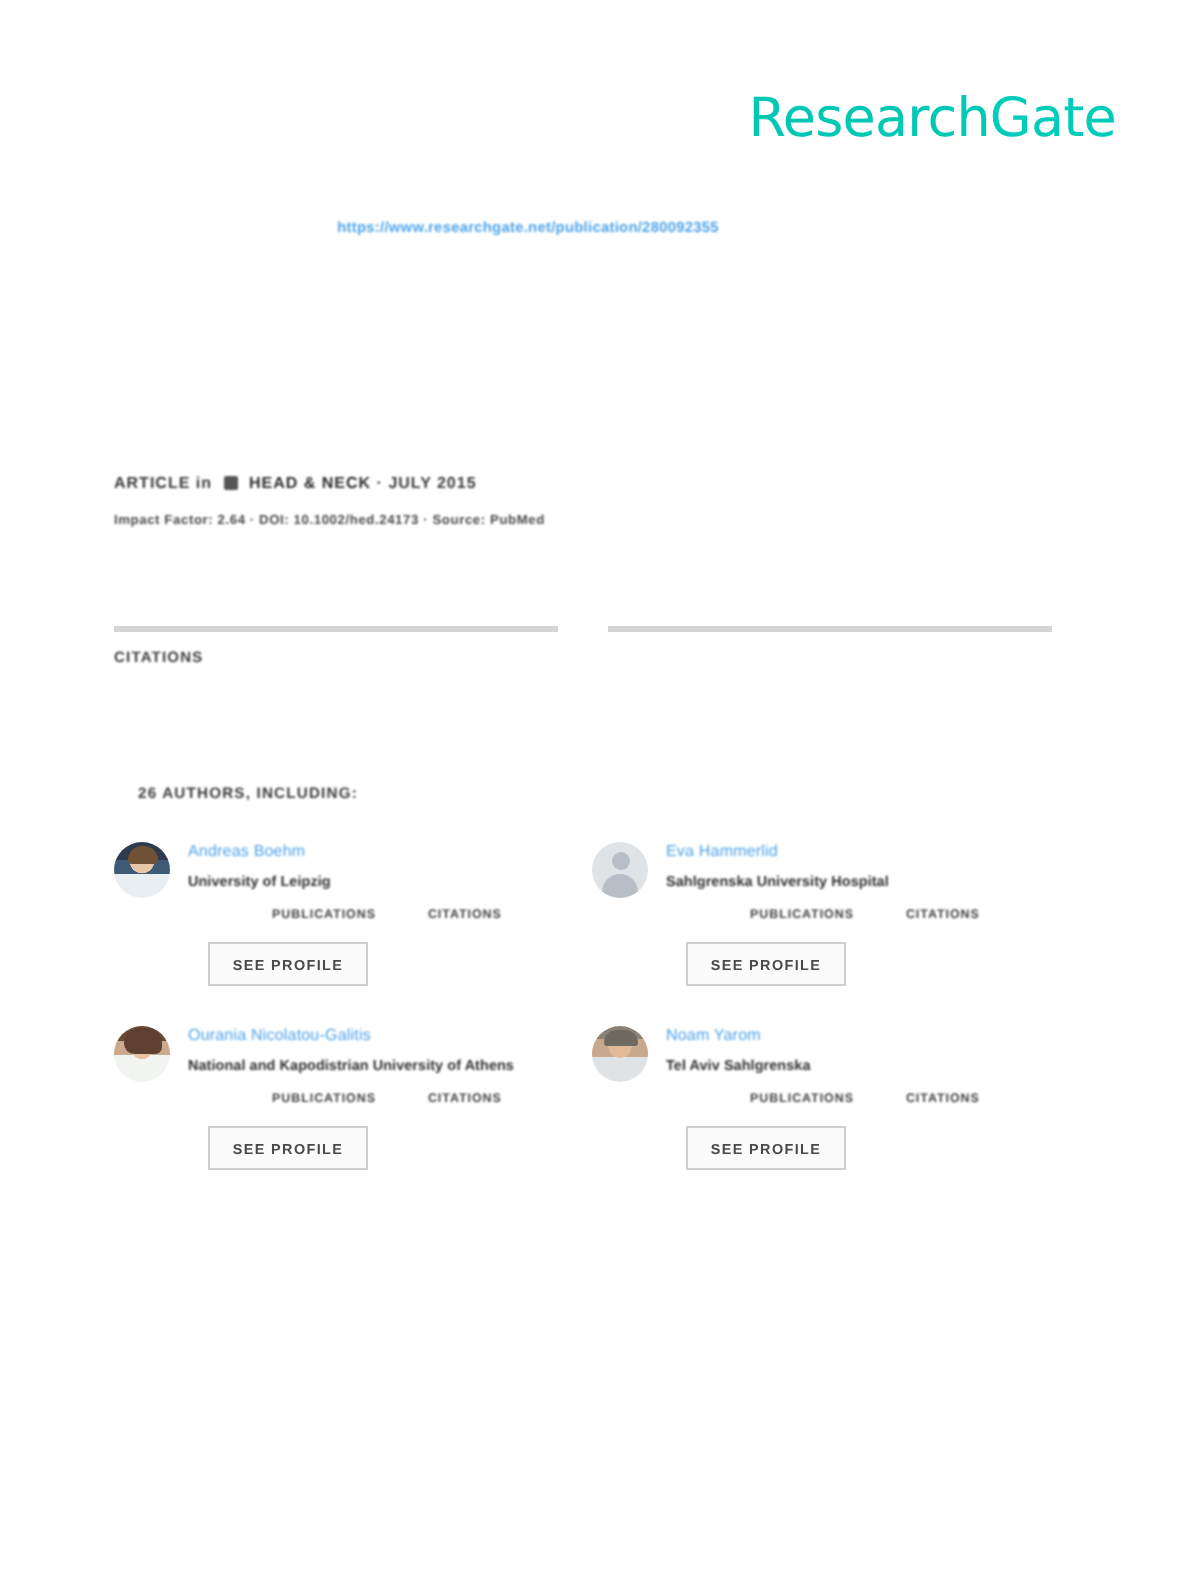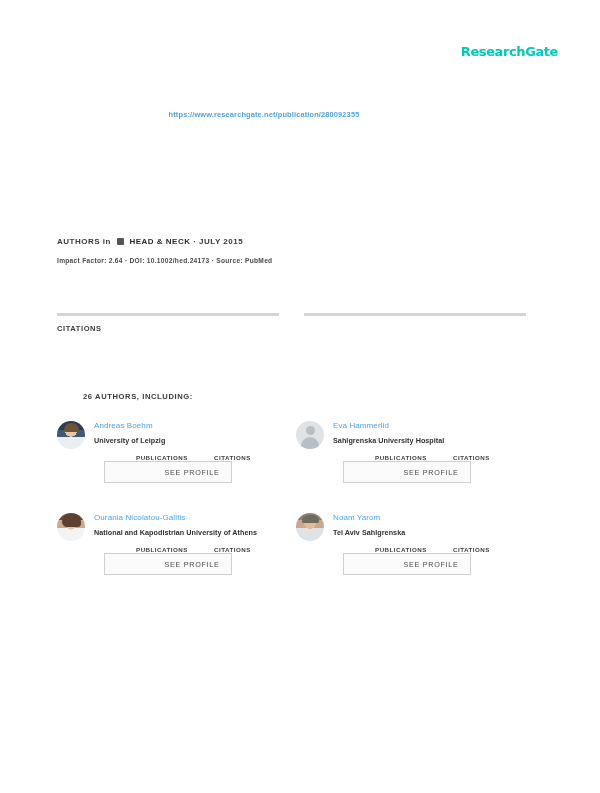--- a/index.html
+++ b/index.html
@@ -16,22 +16,22 @@
     height: 793px;
     background: #ffffff;
     overflow: hidden;
   }
 
   
   .brand {
     position: absolute;
     top: 44px;
     right: 42px;
-    font-size: 13px;
-    font-weight: 700;
+    font-size: 27px;
+    font-weight: 400;
     letter-spacing: -0.4px;
     color: #00c8b4;
     font-family: "DejaVu Sans", sans-serif;
     filter: blur(0.35px);
   }
   .brand .b-light { color: #00ccb9; }
 
   
   .url-line {
     position: absolute;
@@ -128,21 +128,21 @@
     font-weight: 700;
     color: #2d2d2d;
     filter: blur(0.7px);
     opacity: 0;
   }
 
   
   .authors-head {
     position: absolute;
     top: 392px;
-    left: 71px;
+    left: 57px;
     font-size: 7.6px;
     font-weight: 700;
     color: #3b3b3b;
     letter-spacing: 0.6px;
     filter: blur(0.55px);
     padding-left: 12px;
   }
   .authors-grid {
     position: absolute;
     top: 418px;
@@ -267,54 +267,54 @@
     gap: 26px;
   }
   .astat-label {
     font-size: 6.2px;
     font-weight: 700;
     color: #3f3f3f;
     letter-spacing: 0.5px;
     filter: blur(0.65px);
   }
   .see-profile {
+    margin-top: 10px;
     margin-left: 10px;
     width: 78px;
     height: 20px;
     border: 1px solid #cfcfcf;
     background: #fbfbfb;
     display: flex;
     align-items: center;
     justify-content: center;
     font-size: 7.2px;
-    font-weight: 400;
+    font-weight: 700;
     color: #4a4a4a;
     letter-spacing: 0.7px;
     cursor: pointer;
-    padding-left: 48px;
   }
 </style>
 </head>
 <body>
 
 <div class="page">
 
   <div class="brand">
     <span>Research</span><span class="b-light">Gate</span>
   </div>
 
   <div class="url-line">
     <a href="#">https://www.researchgate.net/publication/280092355</a>
   </div>
 
   <div class="title-area"></div>
 
   <div class="meta">
     <div class="meta-line1">
-      <span>AUTHORS</span>
+      <span>ARTICLE</span>
       <span>in</span>
       <span class="meta-icon"></span>
       <span class="journal">HEAD &amp; NECK</span>
       <span>·</span>
       <span>JULY 2015</span>
     </div>
     <div class="meta-line2">Impact Factor: 2.64 · DOI: 10.1002/hed.24173 · Source: PubMed</div>
   </div>
 
   <div class="stats">

